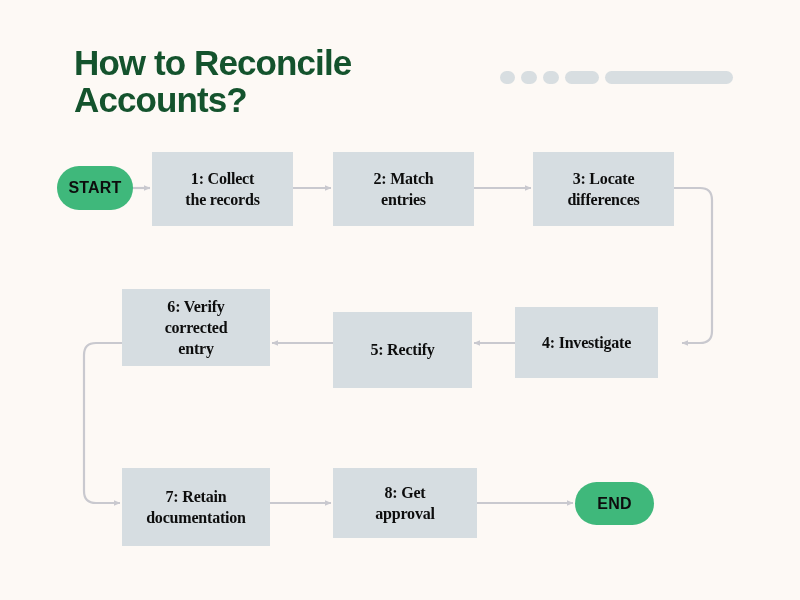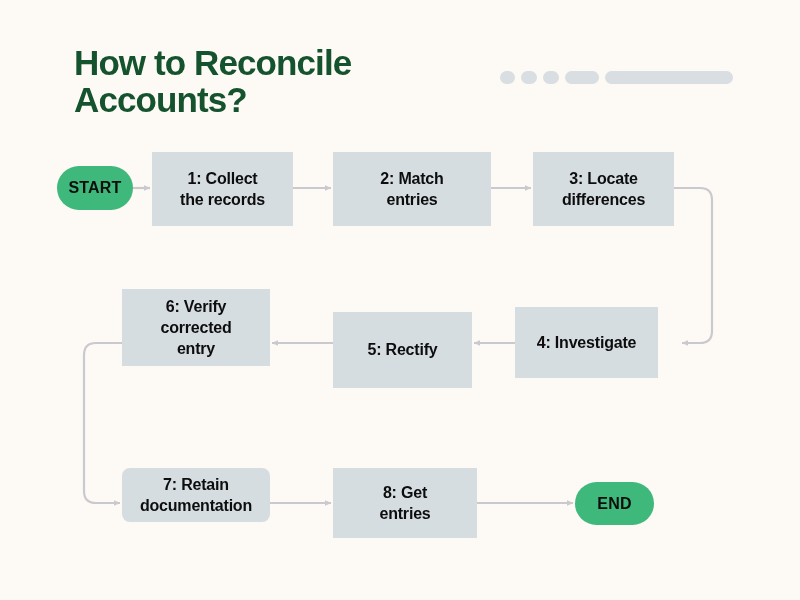--- a/index.html
+++ b/index.html
@@ -62,20 +62,21 @@
     align-items: center;
     justify-content: center;
     text-align: center;
     font-size: 16px;
     font-weight: bold;
     line-height: 1.32;
     color: #0d0d0d;
     letter-spacing: -0.2px;
     white-space: pre-line;
     padding: 2px 12px;
+    font-family: Liberation Serif, serif;
   }
 
   
   .terminator {
     position: absolute;
     box-sizing: border-box;
     background: #3fb87b;
     border-radius: 24px;
     display: flex;
     align-items: center;
@@ -140,37 +141,37 @@
     </g>
   </svg>
 
   <div class="terminator" style="left:57px; top:166px; width:76px; height:44px;">
     <span>START</span>
   </div>
 
   <div class="node" style="left:152px; top:152px; width:141px; height:74px;">1: Collect
 the records</div>
 
-  <div class="node" style="left:333px; top:152px; width:158px; height:74px;">2: Match
+  <div class="node" style="left:333px; top:152px; width:141px; height:74px;">2: Match
 entries</div>
 
   <div class="node" style="left:533px; top:152px; width:141px; height:74px;">3: Locate
 differences</div>
 
   <div class="node" style="left:515px; top:307px; width:143px; height:71px;">4: Investigate</div>
 
   <div class="node" style="left:333px; top:312px; width:139px; height:76px;">5: Rectify</div>
 
   <div class="node" style="left:122px; top:289px; width:148px; height:77px;">6: Verify
 corrected
 entry</div>
 
-  <div class="node" style="left:122px; top:468px; width:148px; height:54px;border-radius:8px;">7: Retain
+  <div class="node" style="left:122px; top:468px; width:148px; height:78px;">7: Retain
 documentation</div>
 
   <div class="node" style="left:333px; top:468px; width:144px; height:70px;">8: Get
-entries</div>
+approval</div>
 
   <div class="terminator" style="left:575px; top:482px; width:79px; height:43px;">
     <span>END</span>
   </div>
 
 </div>
 
 </body></html>

